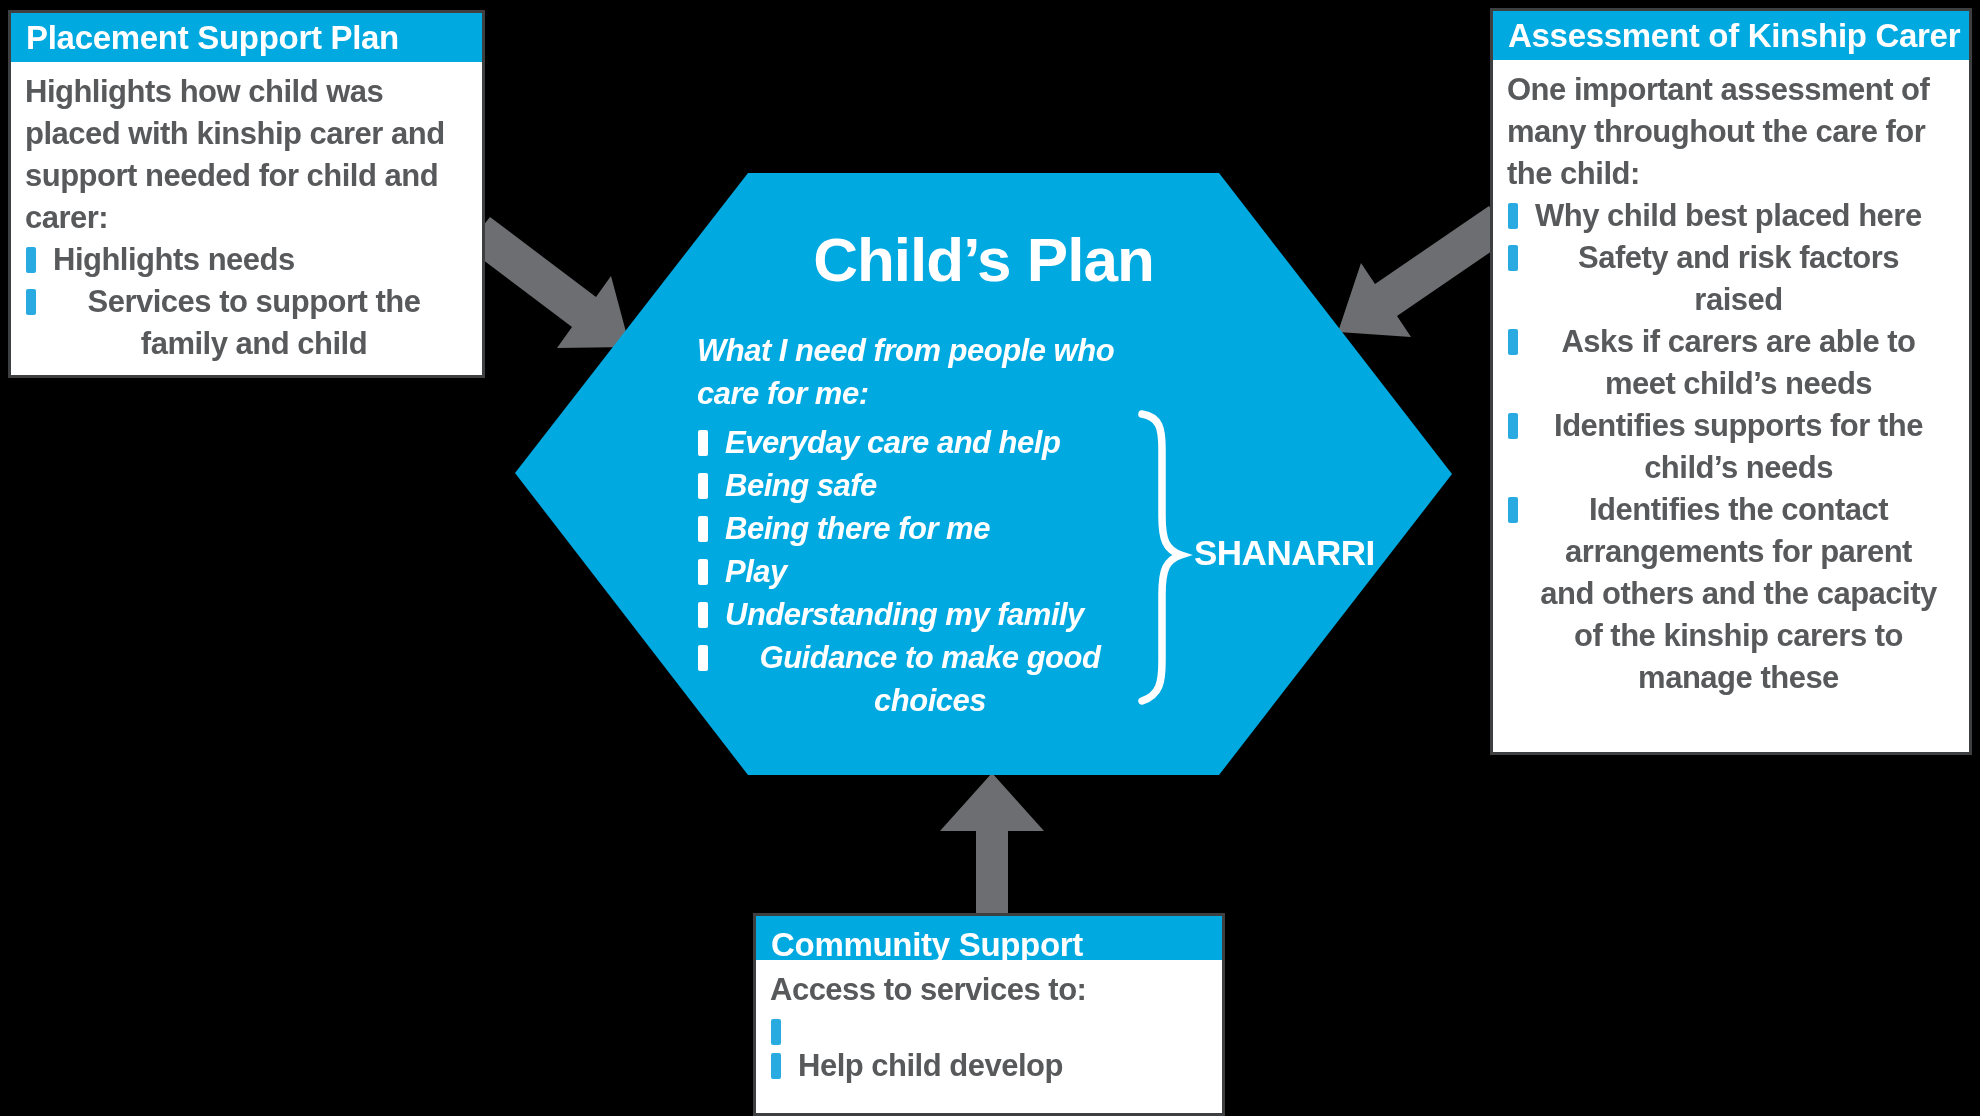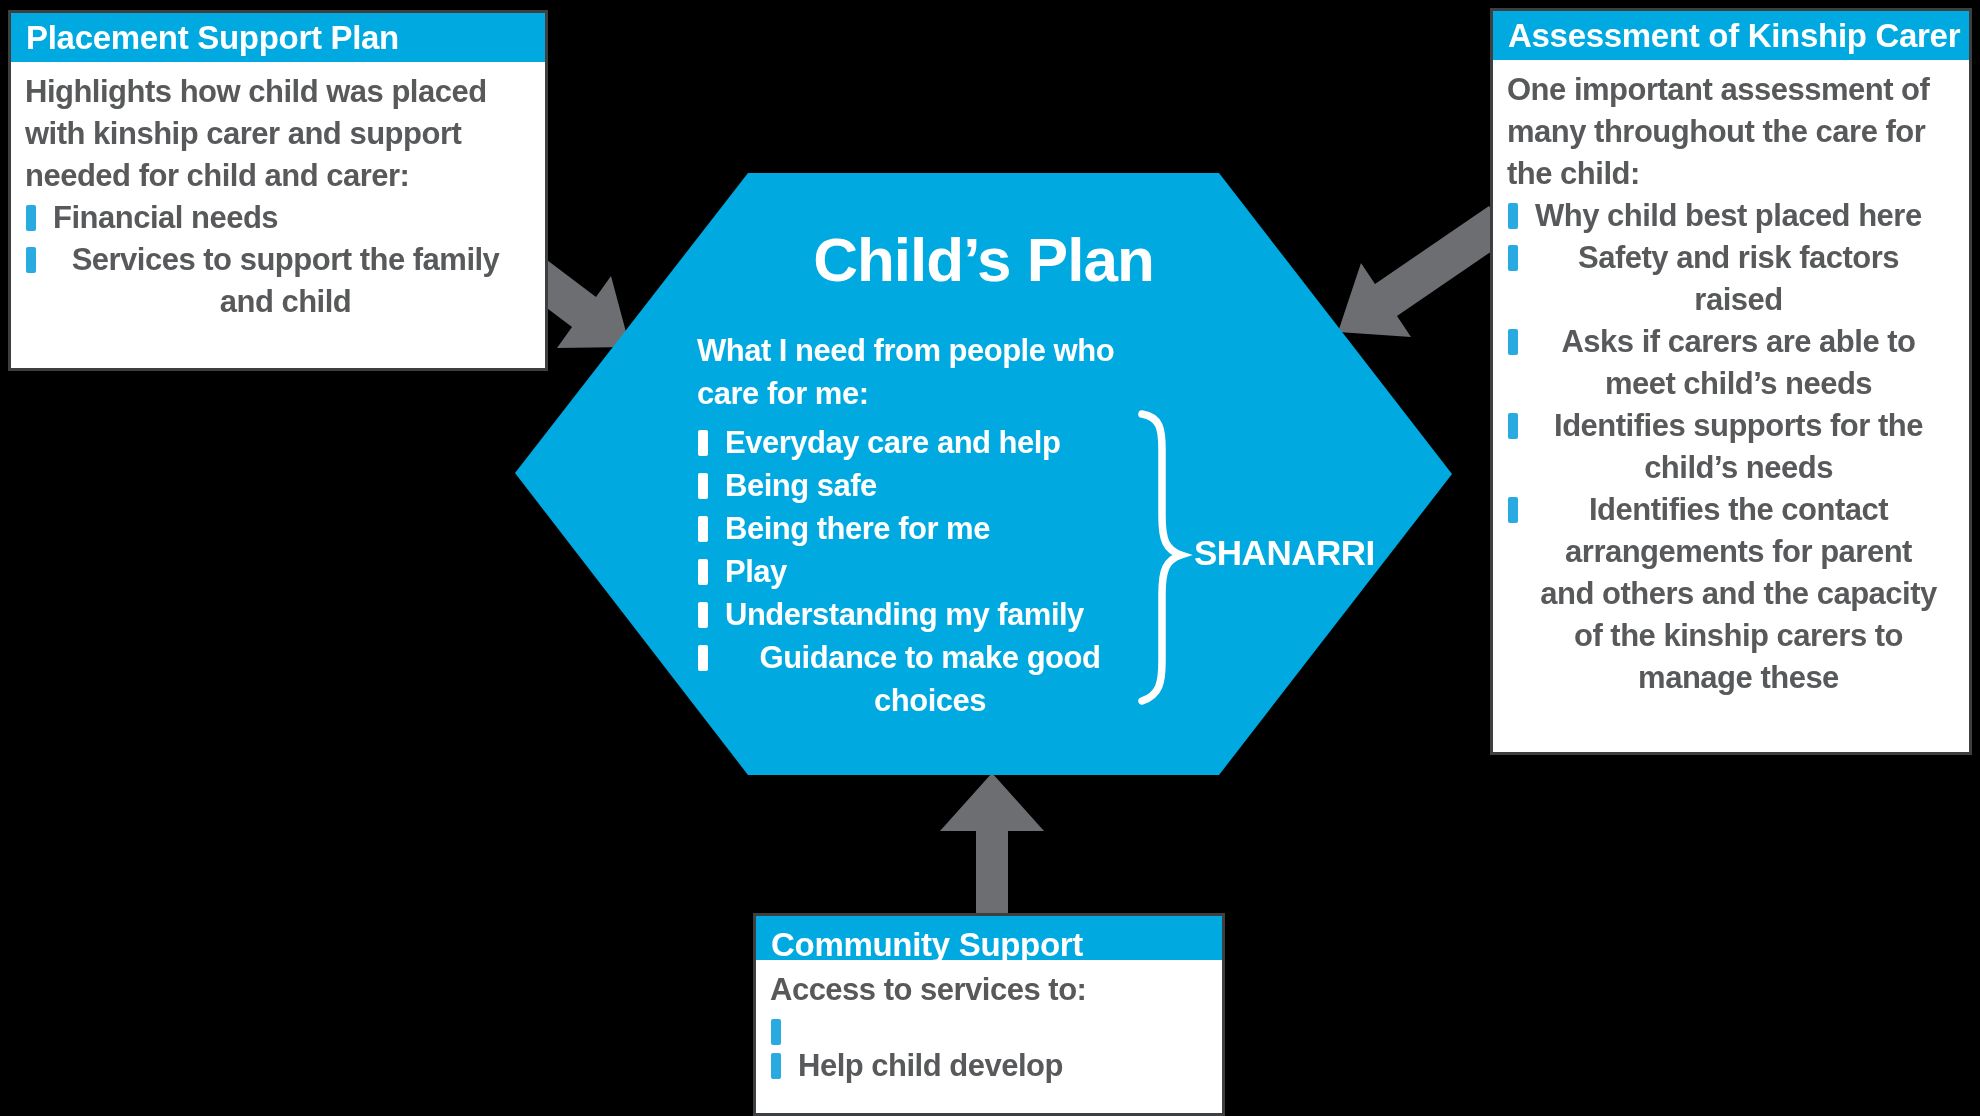--- a/index.html
+++ b/index.html
@@ -28,33 +28,33 @@
     color:var(--text,#58595B); font-size:31px; line-height:42px;
     letter-spacing:-0.5px; padding:9px 27px 10px 14px;
   }
   .intro{margin:0;}
   .bullets{list-style:none; margin:0; padding:0;text-align:center;}
   .bullets li{display:flex; align-items:flex-start;}
   .bar{
     width:10px; height:26px; border-radius:2px; background:var(--bullet,#29ABE2);
     margin:8px 17px 0 1px; flex:0 0 10px;
   }
-  #box-placement{left:8px; top:10px; width:540px; min-height:361px;}
+  #box-placement{left:8px; top:10px; width:477px; min-height:361px;}
   #box-assessment{left:1490px; top:8px; width:482px; min-height:747px;}
   #box-community{left:753px; top:913px; width:472px; min-height:203px;}
   #box-community .box-header{height:44px; line-height:57px;}
 
   
   .hex-title{
     position:absolute; left:515px; top:224px; width:937px;
     text-align:center; color:#fff; font-size:62px; letter-spacing:-1px;
   }
   .hex-body{
     position:absolute; left:697px; top:329px; width:438px;
-    color:#fff; font-size:31px; line-height:43px; letter-spacing:-0.5px;
+    color:#fff; font-size:31px; line-height:43px; letter-spacing:-0.5px;font-style:italic;
   }
   .hex-body .bullets{margin-top:6px;}
   .hex-body .bar{background:#fff; margin-top:9px;}
   .shanarri{
     position:absolute; left:1194px; top:533px;
     color:#fff; font-size:35px; letter-spacing:-0.5px;
   }
 </style>
 </head>
 <body>
@@ -106,21 +106,21 @@
 
   <div class="shanarri">SHANARRI</div>
 
   <div class="box" id="box-placement">
     <div class="box-header">Placement Support Plan</div>
     <div class="box-body">
       <p class="intro">Highlights how child was placed with kinship carer and support needed for child and carer:</p>
       <ul class="bullets">
           <li>
           <span class="bar"></span>
-          <span class="btxt">Financial needs</span>
+          <span class="btxt">Highlights needs</span>
         </li>
           <li>
           <span class="bar"></span>
           <span class="btxt">Services to support the family and child</span>
         </li>
         </ul>
     </div>
   </div>
 
   <div class="box" id="box-assessment">

